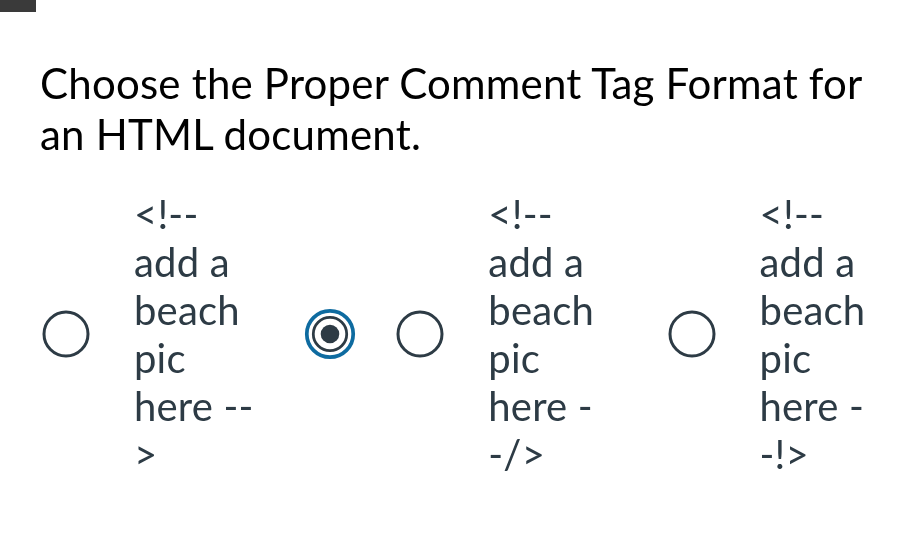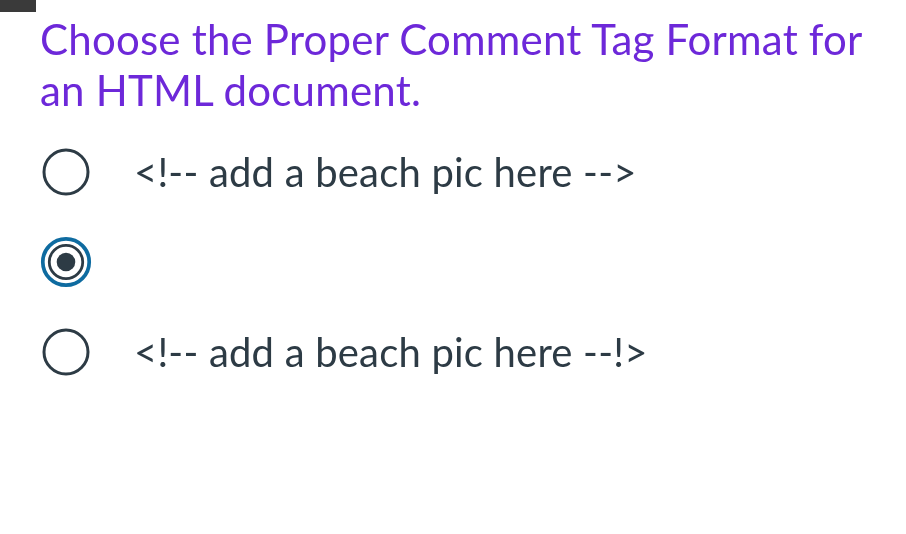--- a/index.html
+++ b/index.html
@@ -20,27 +20,28 @@
     height: 12px;
     background: #3a3a3a;
   }
   .content {
     padding: 14px 10px 0 40px;
   }
   .question {
     font-size: 42px;
     line-height: 1.22;
     font-weight: 400;
-    color: #6d28d9;
+    color: #000000;
     margin-bottom: 22px;
     letter-spacing: 0.2px;
+    margin-top: 44px;
   }
   .options {
     display: flex;
-    flex-direction: column;
+    flex-direction: row;
     gap: 38px;
     padding-top: 8px;
     justify-content: space-between;
   }
   .option {
     display: flex;
     align-items: center;
     gap: 42px;
     cursor: pointer;
   }
@@ -83,20 +84,28 @@
     <div class="option">
       <span class="radio">
         <svg width="56" height="56" viewBox="0 0 56 56">
           <circle cx="28" cy="28" r="25" fill="none" stroke="#0e6ba0" stroke-width="4"></circle>
           <circle cx="28" cy="28" r="18" fill="none" stroke="#2d3b45" stroke-width="3"></circle>
           <circle cx="28" cy="28" r="10" fill="#2d3b45"></circle>
         </svg>
       </span>
     </div>
 
+    <div class="option">
+      <span class="radio">
+        <svg width="52" height="52" viewBox="0 0 52 52">
+          <circle cx="26" cy="26" r="22" fill="none" stroke="#2d3b45" stroke-width="3"></circle>
+        </svg>
+      </span>
+      <span class="option-label">&lt;!-- add a beach pic here --/&gt;</span>
+    </div>
 
     <div class="option">
       <span class="radio">
         <svg width="52" height="52" viewBox="0 0 52 52">
           <circle cx="26" cy="26" r="22" fill="none" stroke="#2d3b45" stroke-width="3"></circle>
         </svg>
       </span>
       <span class="option-label">&lt;!-- add a beach pic here --!&gt;</span>
     </div>
 

